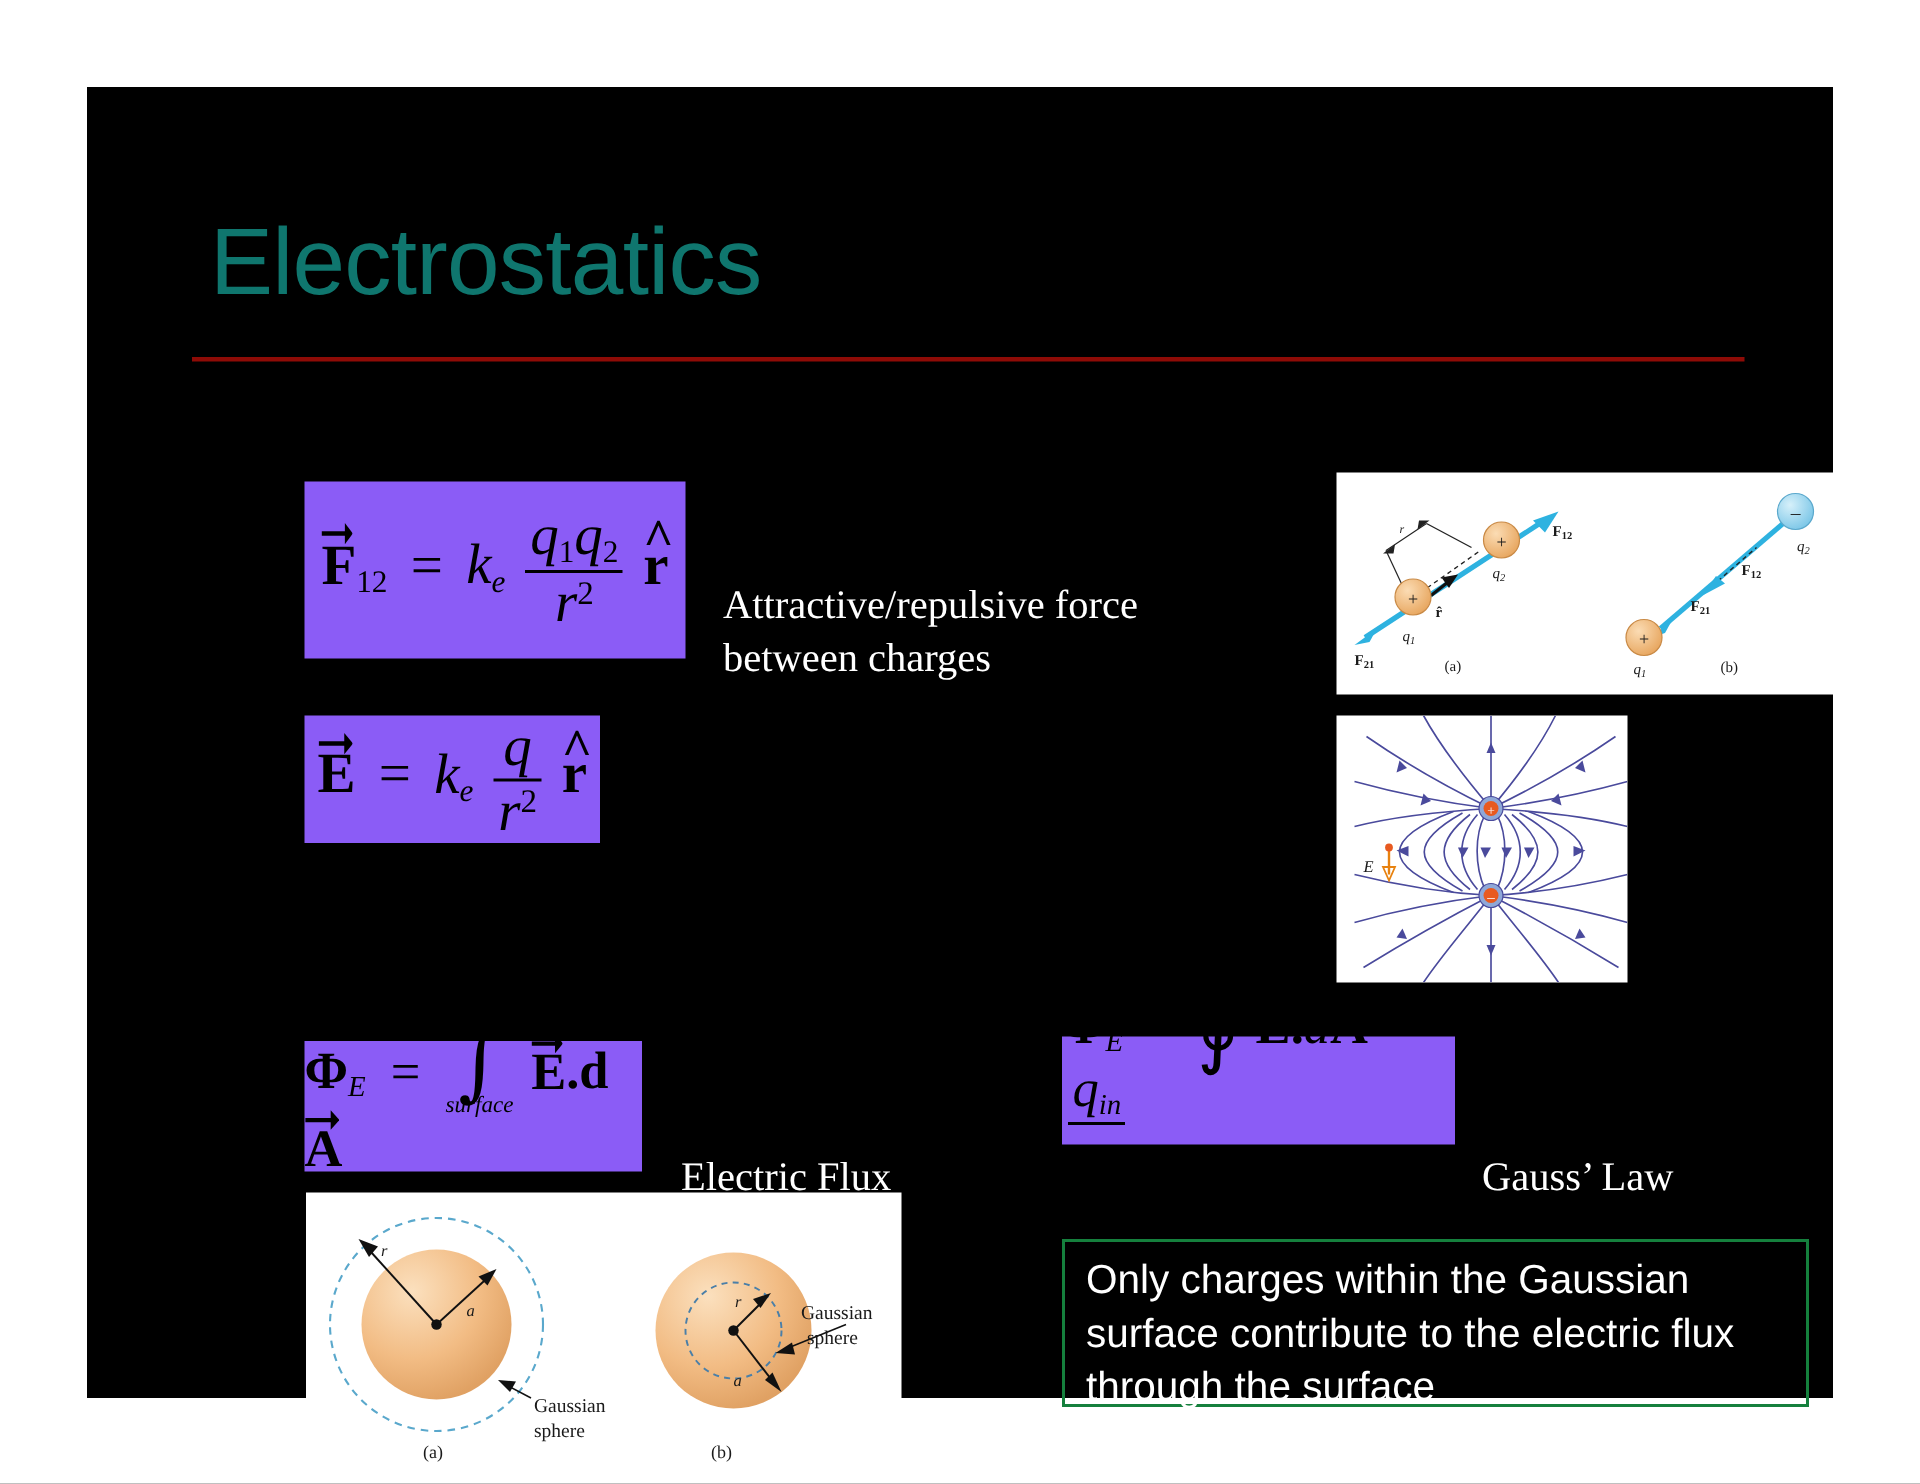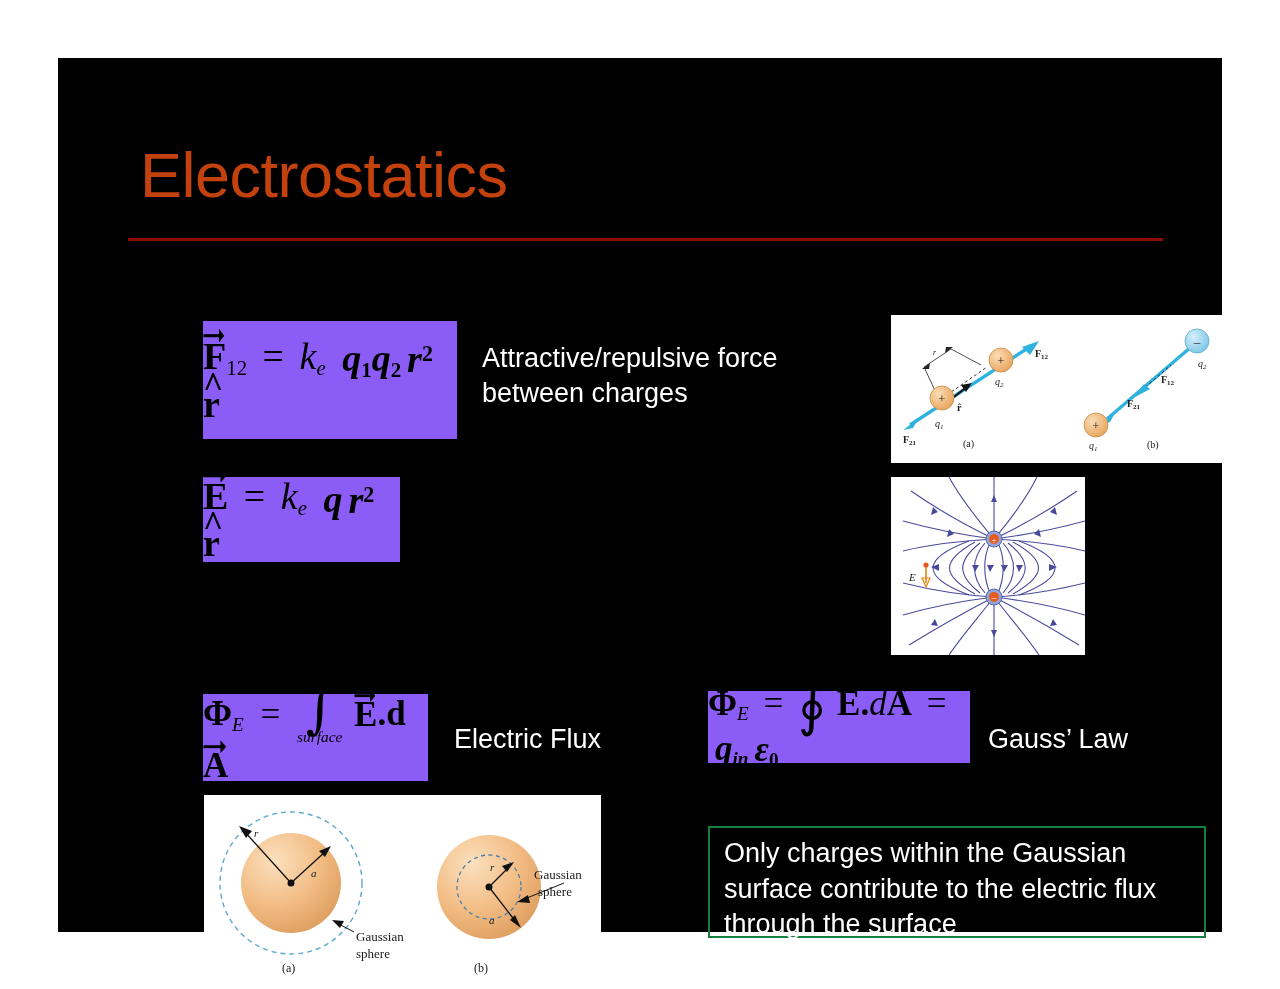--- a/index.html
+++ b/index.html
@@ -21,21 +21,21 @@
     background: #000000;
   }
 
   
   #title {
     position: absolute;
     left: 82px;
     top: 86px;
     font-size: 63px;
     line-height: 1;
-    color: #c2410c;
+    color: #0f766e;
     font-family: "Liberation Sans", sans-serif;
     letter-spacing: -0.5px;
     white-space: nowrap;
   }
   #title-rule {
     position: absolute;
     left: 70px;
     top: 180px;
     width: 1035px;
     height: 3px;
@@ -79,24 +79,25 @@
     text-align: center;
     font-size: 0.92em;
     line-height: 1;
   }
   sub.sml { font-size: 0.55em; font-style: italic; vertical-align: -0.28em; }
   sub.smlu { font-size: 0.55em; font-style: normal; vertical-align: -0.28em; }
   sup.sml { font-size: 0.58em; vertical-align: 0.52em; font-style: normal;}
 
   .frac {
     display: inline-flex;
+    flex-direction: column;
+    align-items: center;
     vertical-align: middle;
     margin: 0 4px;
     line-height: 1.02;
-    font-weight: bold;
   }
   .frac .num { padding: 0 3px 1px 3px; }
   .frac .den { padding: 1px 3px 0 3px; }
   .frac .bar {
     width: 100%;
     height: 2px;
     background: #000;
   }
 
   .bigint {
@@ -123,23 +124,24 @@
   #box-coulomb { left: 145px; top: 263px; width: 254px; height: 118px; font-size: 38px; }
   #box-efield  { left: 145px; top: 419px; width: 197px; height: 85px; font-size: 38px; }
   #box-force   { left: 145px; top: 546px; width: 153px; height: 58px;  font-size: 38px; }
   #box-flux    { left: 145px; top: 636px; width: 225px; height: 87px;  font-size: 35px; }
   #box-gauss   { left: 650px; top: 633px; width: 262px; height: 72px;  font-size: 35px; }
 
   
   .caption {
     position: absolute;
     color: #ffffff;
-    font-family: Liberation Sans, sans-serif;
+    font-family: Liberation Serif, serif;
     font-size: 27px;
     line-height: 1.28;
+    margin-top: 45px;
   }
   #cap-coulomb { left: 424px; top: 283px; width: 350px; }
   #cap-efield  { left: 424px; top: 443px; width: 340px; }
   #cap-flux    { left: 396px; top: 664px; }
   #cap-gauss   { left: 930px; top: 664px; }
 
   
   #note-box {
     position: absolute;
     left: 650px;

